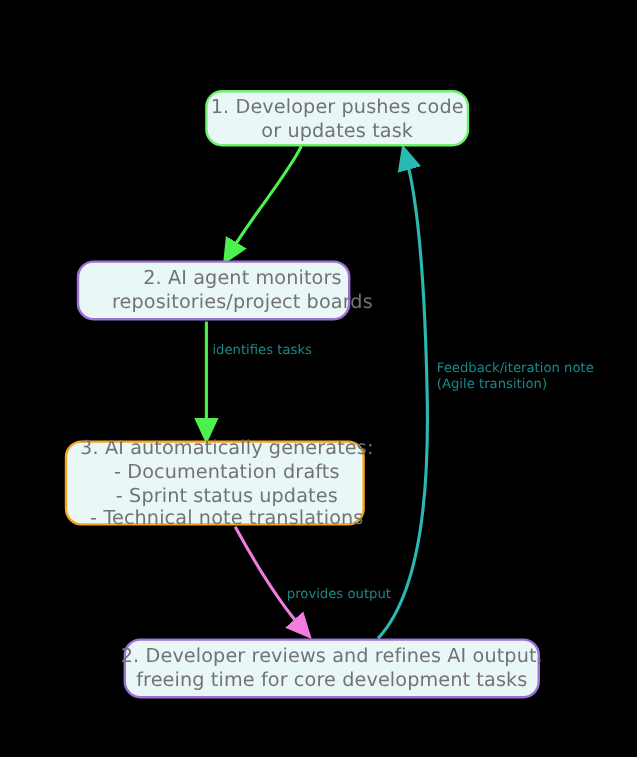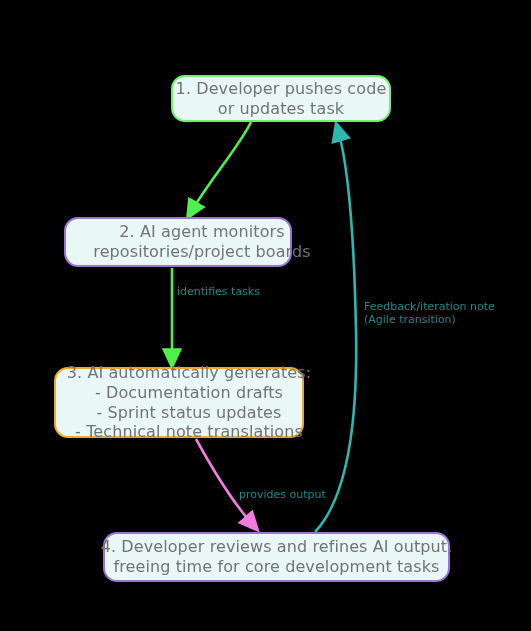--- a/index.html
+++ b/index.html
@@ -103,21 +103,21 @@
 or updates task</div>
 
   <div class="node" id="node2">2. AI agent monitors
 repositories/project boards</div>
 
   <div class="node" id="node3">3. AI automatically generates:
 - Documentation drafts
 - Sprint status updates
 - Technical note translations</div>
 
-  <div class="node" id="node4">4. Developer reviews and refines AI output,
+  <div class="node" id="node4">2. Developer reviews and refines AI output,
 freeing time for core development tasks</div>
 
 
   <div class="edge-label" id="label-identifies">identifies tasks</div>
 
   <div class="edge-label" id="label-provides">provides output</div>
 
   <div class="edge-label" id="label-feedback">Feedback/iteration note
 (Agile transition)</div>
 

